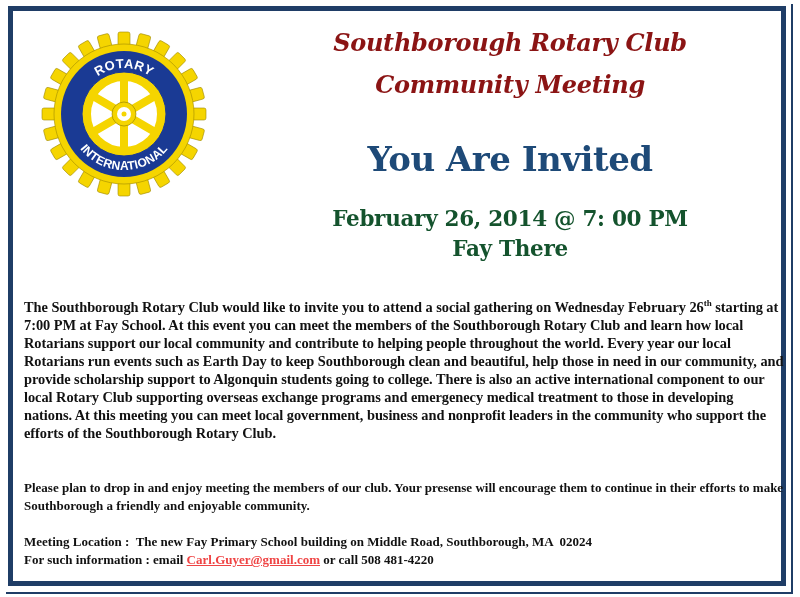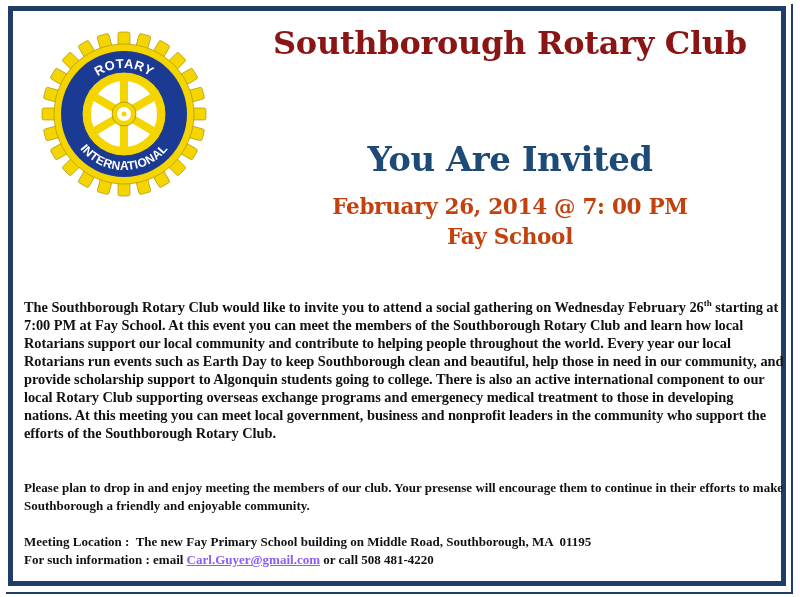--- a/index.html
+++ b/index.html
@@ -16,47 +16,47 @@
       box-sizing: border-box;
       border-right: 2px solid #1f3d66; border-bottom: 2px solid #1f3d66;
       pointer-events: none;
     }
     .logo {
       position: absolute; left: 40px; top: 30px; width: 168px; height: 168px;
     }
     .title {
       position: absolute; left: 250px; top: 22px; width: 520px; text-align: center;
       color: #8b1414; font-family: "DejaVu Serif", serif; font-weight: bold;
-      font-size: 32px; line-height: 42px; letter-spacing: -0.3px;
+      font-size: 24px; line-height: 42px; letter-spacing: -0.3px; font-style: italic;
     }
     .invited {
       position: absolute; left: 250px; top: 136px; width: 520px; text-align: center;
       color: #1e4a78; font-family: "DejaVu Serif", serif; font-weight: bold;
       font-size: 34px; line-height: 46px; letter-spacing: -0.5px;
     }
     .when {
-      position: absolute; left: 250px; top: 192px; width: 520px; text-align: center;
-      color: #c2410c; font-family: "DejaVu Serif", serif; font-weight: bold;
+      position: absolute; left: 250px; top: 204px; width: 520px; text-align: center;
+      color: #14532d; font-family: "DejaVu Serif", serif; font-weight: bold;
       font-size: 21.5px; line-height: 30px; letter-spacing: -0.3px;
     }
     .body-text {
       position: absolute; left: 24px; top: 298px; width: 760px;
       color: #111; font-family: "Liberation Serif", serif; font-weight: bold;
       font-size: 14.4px; line-height: 18px; letter-spacing: -0.05px;
     }
     .body-text p { margin: 0; }
     .p2 { position: absolute; left: 24px; top: 479px; width: 760px; }
     .p3 { position: absolute; left: 24px; top: 533px; width: 760px; }
     .para {
       color: #111; font-family: "Liberation Serif", serif; font-weight: bold;
       font-size: 13px; line-height: 18px;
     }
     .para p { margin: 0; }
     sup { font-size: 9px; line-height: 0; vertical-align: 6px; }
-    a.email { color: #8b5cf6; text-decoration: underline; }
+    a.email { color: #ef4444; text-decoration: underline; }
   </style>
 </head>
 <body>
 
 <div class="frame"></div>
 <div class="frame-inner-line"></div>
 
 <div class="logo">
   <svg width="168" height="168" viewBox="-84 -84 168 168">
     <defs>
@@ -109,33 +109,34 @@
       <textPath href="#topArc" startOffset="50%" text-anchor="middle">ROTARY</textPath>
     </text>
     <text font-family="Liberation Sans, sans-serif" font-weight="bold" font-size="12" fill="#ffffff" letter-spacing="0.3">
       <textPath href="#botArc" startOffset="50%" text-anchor="middle">INTERNATIONAL</textPath>
     </text>
   </svg>
 </div>
 
 <div class="title">
   <div>Southborough Rotary Club</div>
+  <div>Community Meeting</div>
 </div>
 
 <div class="invited">You Are Invited</div>
 
 <div class="when">
   <div>February 26, 2014 @ 7: 00 PM</div>
-  <div>Fay School</div>
+  <div>Fay There</div>
 </div>
 
 <div class="body-text">
   <p><span>The Southborough Rotary Club would like to invite you to attend a social gathering on Wednesday February 26</span><sup>th</sup><span> starting at 7:00 PM at Fay School.  At this event you can meet the members of the Southborough Rotary Club and learn how local Rotarians support our local community and contribute to helping people throughout the world.  Every year our local Rotarians run events such as Earth Day to keep Southborough clean and beautiful, help those in need in our community, and provide scholarship support to Algonquin students going to college.  There is also an active international component to our local Rotary Club supporting overseas exchange programs and emergenecy medical treatment to those in developing nations.  At this meeting you can meet local government, business and nonprofit leaders in the community who support the efforts of the Southborough Rotary Club.</span></p>
 </div>
 
 <div class="p2 para">
   <p>Please plan to drop in and enjoy meeting the members of our club.  Your presense will encourage them to continue in their efforts to make Southborough a friendly and enjoyable community.</p>
 </div>
 
 <div class="p3 para">
-  <p><span>Meeting Location :</span><span style="white-space:pre">  The new Fay Primary School building on Middle Road, Southborough, MA  01195</span></p>
+  <p><span>Meeting Location :</span><span style="white-space:pre">  The new Fay Primary School building on Middle Road, Southborough, MA  02024</span></p>
   <p><span style="white-space:pre">For such information : email </span><a class="email">Carl.Guyer@gmail.com</a><span style="white-space:pre"> or call 508 481-4220</span></p>
 </div>
 
 </body></html>

